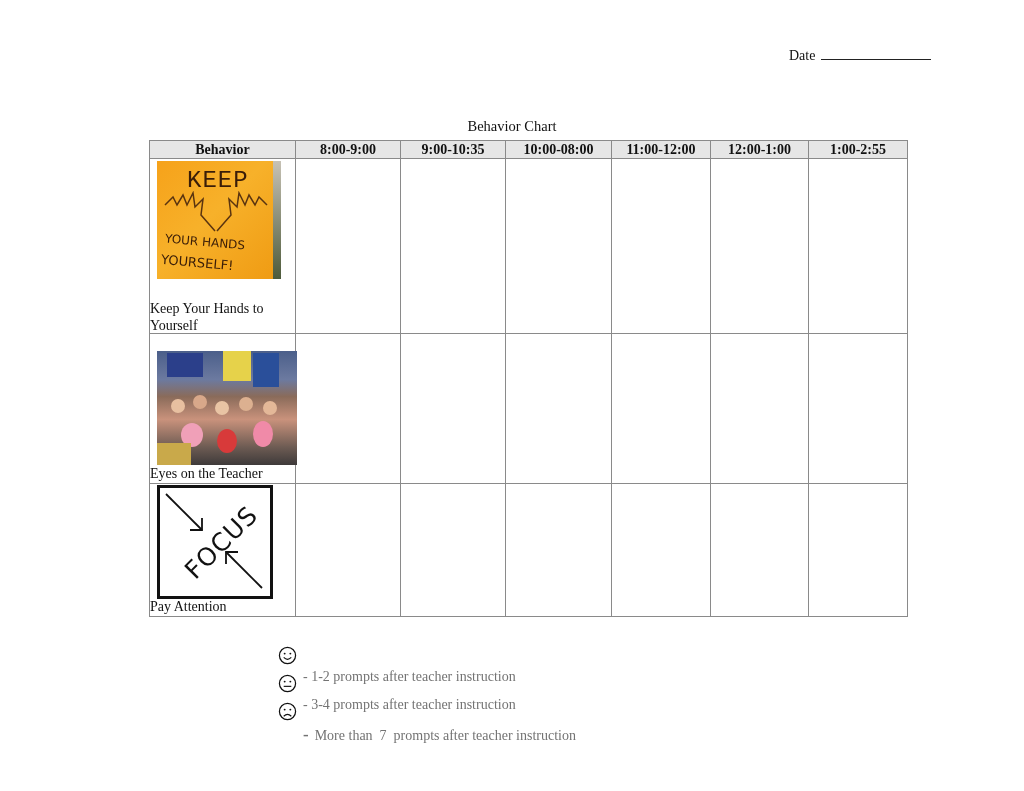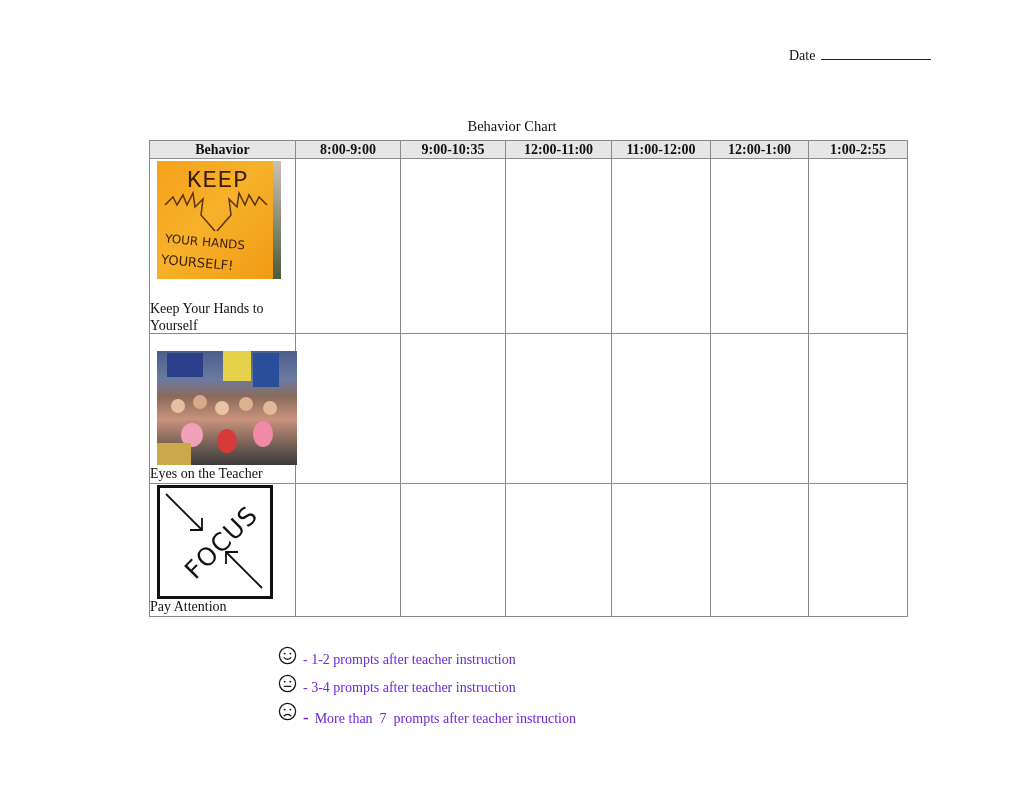--- a/index.html
+++ b/index.html
@@ -29,39 +29,39 @@
   .pic-class .b2 { position:absolute; left:96px; top:2px; width:26px; height:34px; background:#2a4f9a; }
   .pic-class .b3 { position:absolute; left:10px; top:2px; width:36px; height:24px; background:#2b3f8a; }
   .pic-class .kid { position:absolute; border-radius:50%; }
   .pic-class .rug { position:absolute; left:0; bottom:0; width:34px; height:22px; background:#c9a94a; }
   
   .pic-focus { position:absolute; left:7px; top:1px; width:110px; height:108px; border:3px solid #111; background:#fff; }
   .pic-focus .word { position:absolute; left:16px; top:40px; font-family:"DejaVu Sans",sans-serif; font-size:25px; transform:rotate(-45deg); letter-spacing:1px; }
   .legend { position:absolute; left:278px; top:646px; font-size:14px; }
   .legend .row { position:relative; height:28px; }
   .legend .face { position:absolute; left:0; top:0; width:19px; height:19px; }
-  .legend .txt { position:absolute; left:25px; top:6px; white-space:nowrap; color:#6d28d9; }
+  .legend .txt { position:absolute; left:25px; top:23px; white-space:nowrap; color:#737373; }
   .legend .dash-big { font-weight:bold; font-size:17px; margin-right:6px; }
 </style>
 </head>
 <body>
 
 <div class="date">
   <span>Date</span><span class="date-line"></span>
 </div>
 
 <div class="title">Behavior Chart</div>
 
 <table class="grid">
   <thead>
     <tr>
       <th style="width:145px">Behavior</th>
       <th style="width:104px">8:00-9:00</th>
       <th style="width:104px">9:00-10:35</th>
-      <th style="width:105px">12:00-11:00</th>
+      <th style="width:105px">10:00-08:00</th>
       <th style="width:98px">11:00-12:00</th>
       <th style="width:97px">12:00-1:00</th>
       <th style="width:98px">1:00-2:55</th>
     </tr>
   </thead>
   <tbody>
     <tr style="height:175px">
       <td class="bcell">
         <div class="pic-keep">
           <div class="edge"></div>

